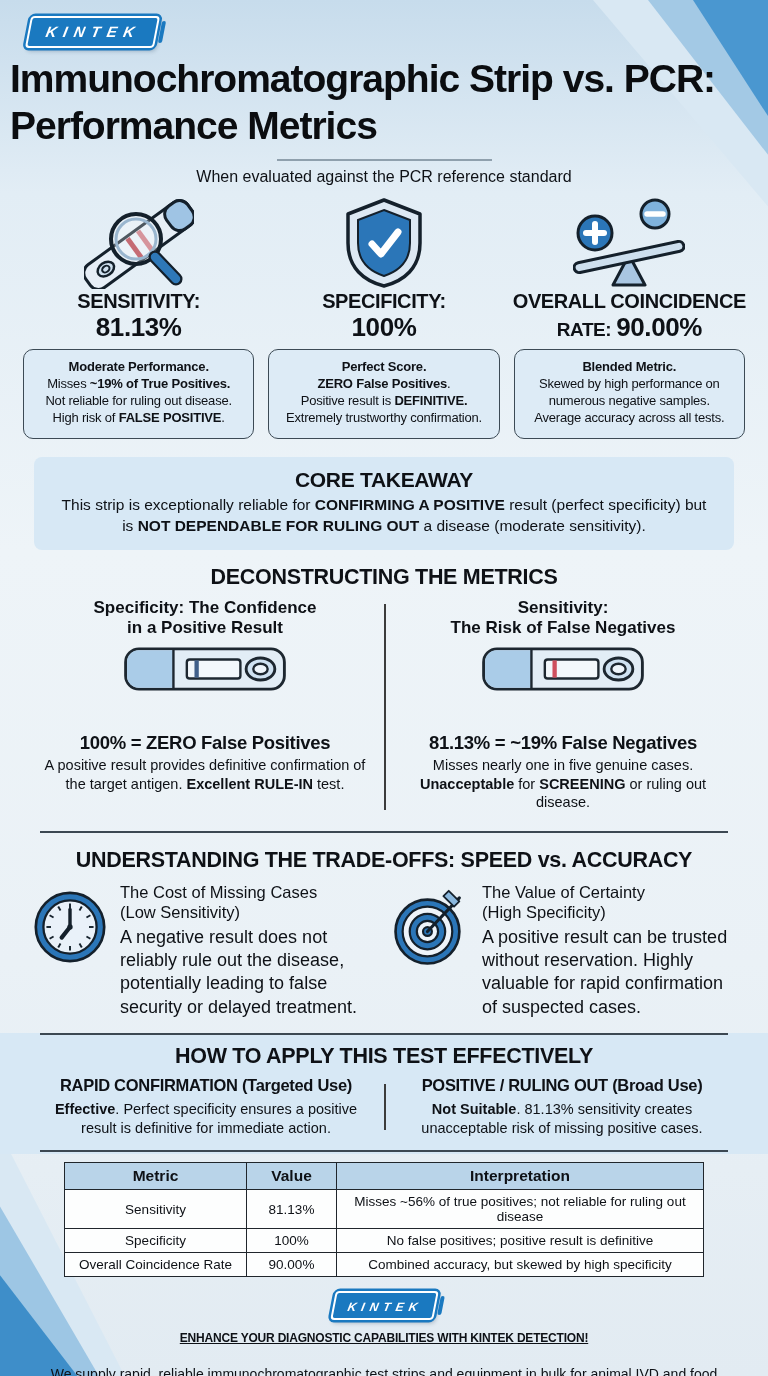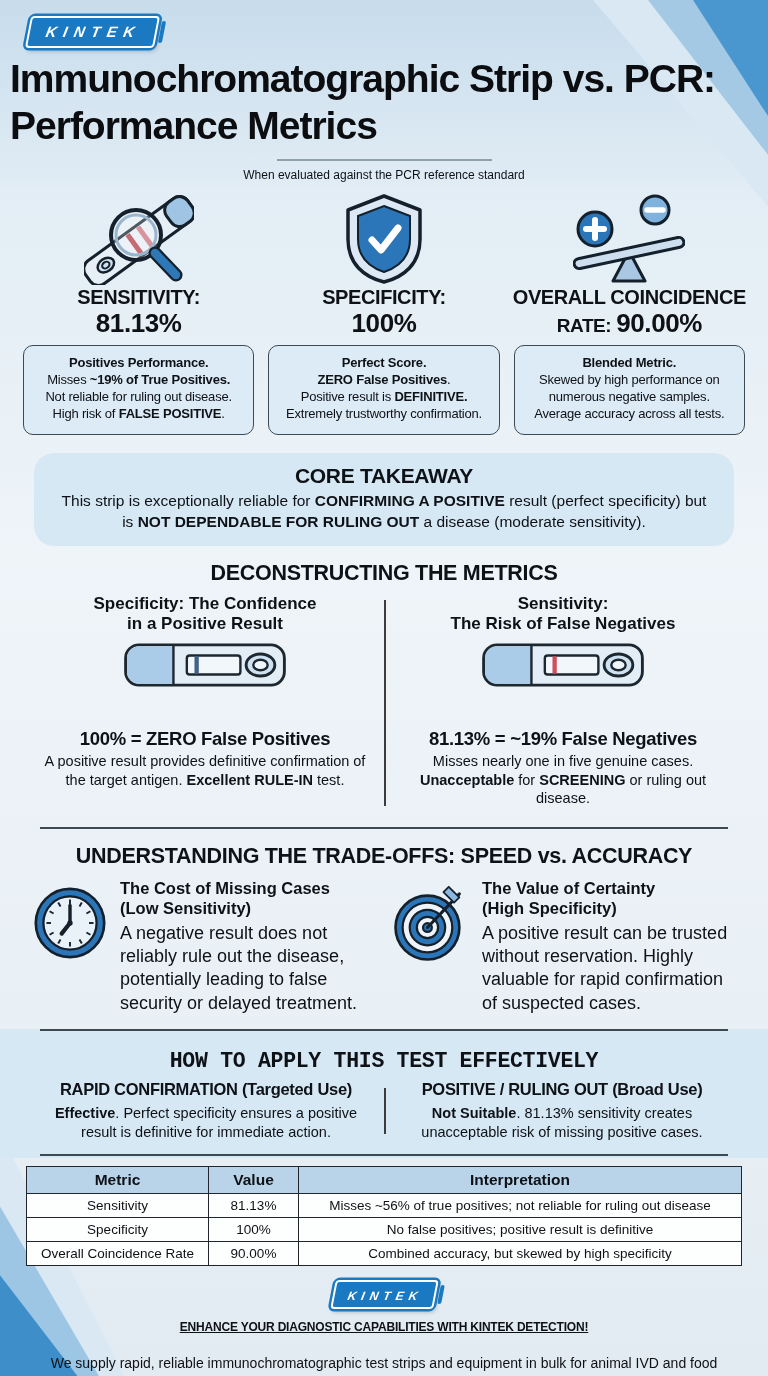--- a/index.html
+++ b/index.html
@@ -26,63 +26,63 @@
     padding:5px 14px 5px 16px;}
   .logo::after{content:"";position:absolute;right:-9px;top:3px;bottom:3px;width:3.5px;
     background:#1a79c0;border-radius:2px;}
   .logo span{color:#fff;font-style:italic;font-weight:bold;font-size:15px;letter-spacing:6.5px;}
   .logo.small{padding:3.5px 11px 3.5px 13px;}
   .logo.small span{font-size:12px;letter-spacing:5px;}
   
   .title{margin:8px 10px 0;text-align:left;font-weight:bold;font-size:39px;
     line-height:1.2;letter-spacing:-1px;color:#0b0d10;}
   .title-divider{width:215px;height:2px;background:#8fa0ad;margin:9px auto 7px;}
-  .subtitle{text-align:center;font-size:12px;}
+  .subtitle{text-align:center;font-size:16px;}
   
   .metrics{display:flex;margin:10px 16px 0;}
   .metric{flex:1;text-align:center;padding:0 2px;}
   .m-icon{height:94px;display:flex;align-items:center;justify-content:center;}
   .m-label{font-weight:bold;font-size:20px;line-height:1.15;letter-spacing:-0.4px;}
   .m-valueline{font-weight:bold;font-size:26px;line-height:1.12;letter-spacing:-0.4px;}
   .m-prefix{font-size:19px;}
   .m-box{margin:7px 5px 0;background:#ddebf6;border:1.5px solid #3c4a55;border-radius:10px;
     padding:8px 4px;font-size:13px;line-height:1.32;min-height:72px;letter-spacing:-0.2px;}
   .b{font-weight:bold;}
   
-  .takeaway{margin:18px 34px 0;background:#d7e8f5;border-radius:20px;
+  .takeaway{margin:18px 34px 0;background:#d7e8f5;border-radius:8px;
     padding:11px 24px 13px;text-align:center;}
   .tk-heading{font-weight:bold;font-size:21px;letter-spacing:-0.3px;}
   .tk-body{font-size:15.5px;line-height:1.35;margin-top:3px;}
   
   .section-heading{margin-top:15px;text-align:center;font-weight:bold;font-size:21.5px;letter-spacing:-0.3px;}
   
   .dec-cols{position:relative;display:flex;margin:6px 26px 0;}
   .dec-col{flex:1;text-align:center;padding:2px 16px 6px;}
   .vdiv{position:absolute;left:50%;top:8px;bottom:8px;width:1.5px;background:#3c3c3c;}
   .dec-title{font-weight:bold;font-size:17px;line-height:1.2;}
   .cassette{margin:9px auto 6px;display:block;}
   .dec-stat{font-weight:bold;font-size:18.5px;letter-spacing:-0.3px;margin-top:41px;}
   .dec-body{font-size:14.5px;line-height:1.28;margin-top:2px;}
   .rule{border:none;border-top:2px solid #3c4852;margin:13px 40px 0;}
   
   .trade-items{display:flex;margin:10px 24px 0;}
   .trade-item{flex:1;display:flex;gap:12px;padding:0 8px;align-items:flex-start;}
   .t-icon{flex:0 0 auto;margin-top:6px;}
-  .t-title{font-weight:bold;font-size:16.5px;line-height:1.2;}
+  .t-title{font-weight:normal;font-size:16.5px;line-height:1.2;}
   .t-body{font-size:18px;line-height:1.3;margin-top:3px;}
   
   .band{margin-top:14px;background:#d7e8f5;padding-bottom:2px;}
   .band-line{height:2px;background:#3c4852;margin:0 40px;}
-  .band .section-heading{margin-top:18px;font-family:Liberation Mono, monospace;}
+  .band .section-heading{margin-top:9px;}
   .apply-cols{position:relative;display:flex;margin:7px 28px 12px;}
   .apply-col{flex:1;text-align:center;padding:0 14px;}
   .a-title{font-weight:bold;font-size:16.5px;letter-spacing:-0.3px;}
   .a-body{font-size:14.5px;line-height:1.32;margin-top:5px;}
   
-  table.summary{border-collapse:collapse;margin:8px auto 0;width:716px;background:#fdfefe;}
+  table.summary{border-collapse:collapse;margin:8px auto 0;width:640px;background:#fdfefe;}
   table.summary th,table.summary td{border:1.6px solid #20262c;text-align:center;padding:4px 4px;}
   table.summary th{background:#b9d4e9;font-size:15.5px;}
   table.summary td{font-size:13.5px;}
   col.c-metric{width:182px;}col.c-value{width:90px;}
   
   .f-logo-row{text-align:center;margin-top:14px;}
   .f-headline{text-align:center;font-weight:bold;font-size:12px;margin-top:11px;letter-spacing:-0.2px;text-decoration:underline;}
   .f-body{text-align:center;font-size:14px;line-height:1.32;margin:20px 38px 0;}
   .f-divider{border:none;border-top:1.5px solid #5c6c78;margin:9px 42px 0;}
   .f-website{text-align:center;font-size:17px;margin-top:7px;}
@@ -130,21 +130,21 @@
             </g>
             <circle cx="52" cy="42" r="25" fill="#ffffff" fill-opacity="0.25" stroke="#14202b" stroke-width="4"></circle>
             <circle cx="52" cy="42" r="20" fill="none" stroke="#9ab6cf" stroke-width="3"></circle>
             <line x1="71" y1="60" x2="92" y2="82" stroke="#14202b" stroke-width="13" stroke-linecap="round"></line>
             <line x1="71" y1="60" x2="92" y2="82" stroke="#2e78b8" stroke-width="8.5" stroke-linecap="round"></line>
           </svg>
         </div>
         <div class="m-label">SENSITIVITY:</div>
         <div class="m-valueline"><span class="m-prefix"></span><span>81.13%</span></div>
         <div class="m-box">
-          <div><span class="b">Positives Performance.</span></div>
+          <div><span class="b">Moderate Performance.</span></div>
           <div><span>Misses </span><span class="b">~19% of True Positives.</span></div>
           <div><span>Not reliable for ruling out disease.</span></div>
           <div><span>High risk of </span><span class="b">FALSE POSITIVE</span><span>.</span></div>
         </div>
       </div>
 
       <div class="metric">
         <div class="m-icon">
           <svg width="84" height="92" viewBox="0 0 84 92">
             <path d="M42 3 L78 17 V46 C78 71 62 84 42 89 C22 84 6 71 6 46 V17 Z" fill="#dce8f3" stroke="#14202b" stroke-width="3.5" stroke-linejoin="round"></path>

